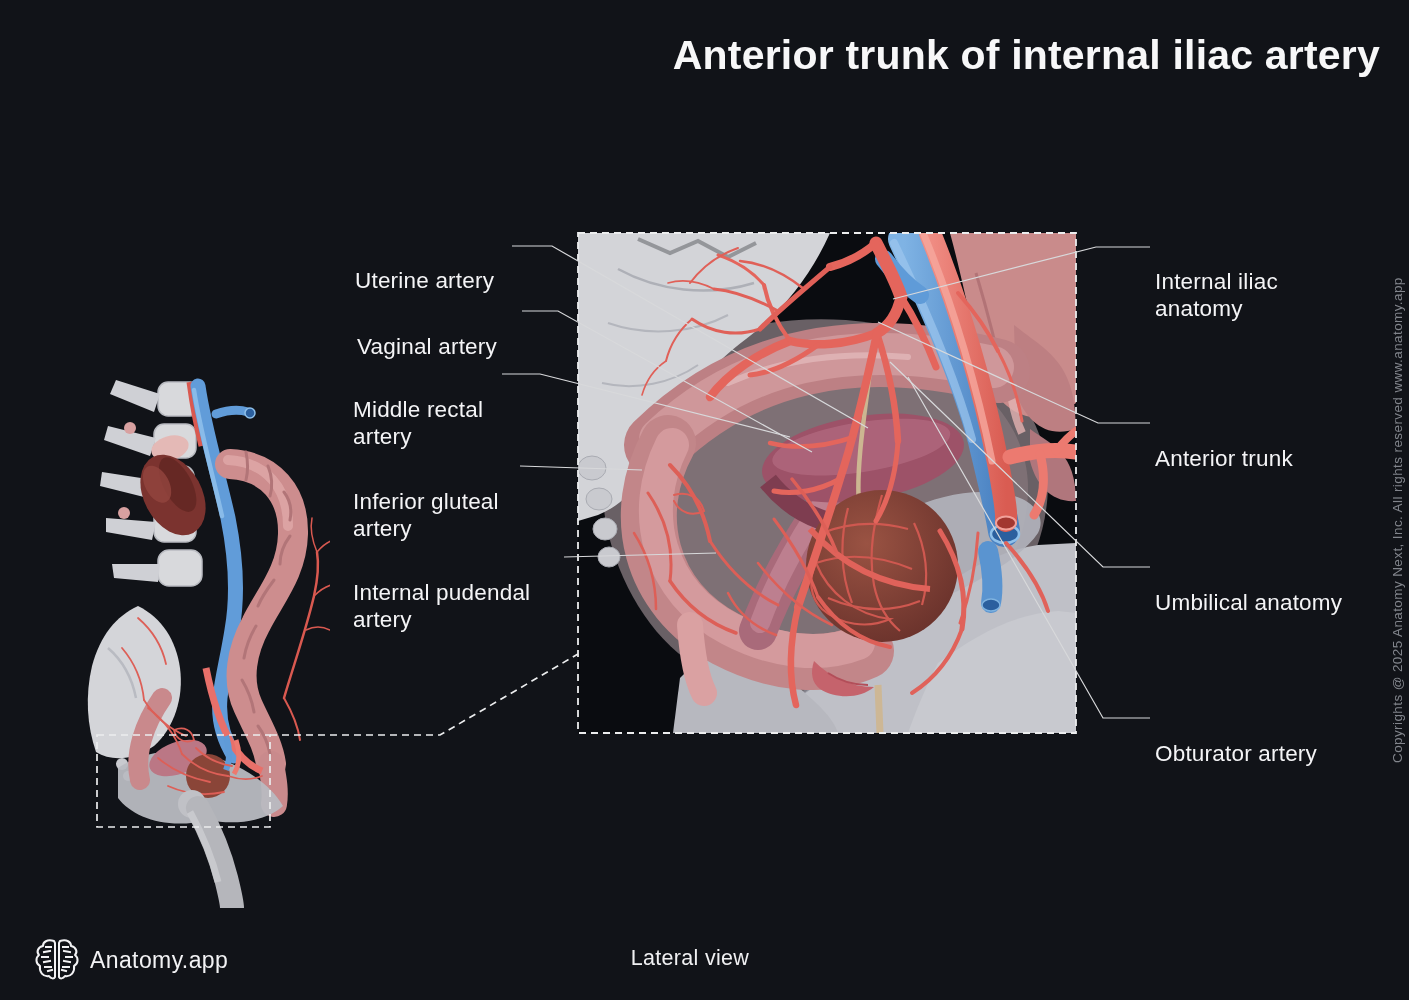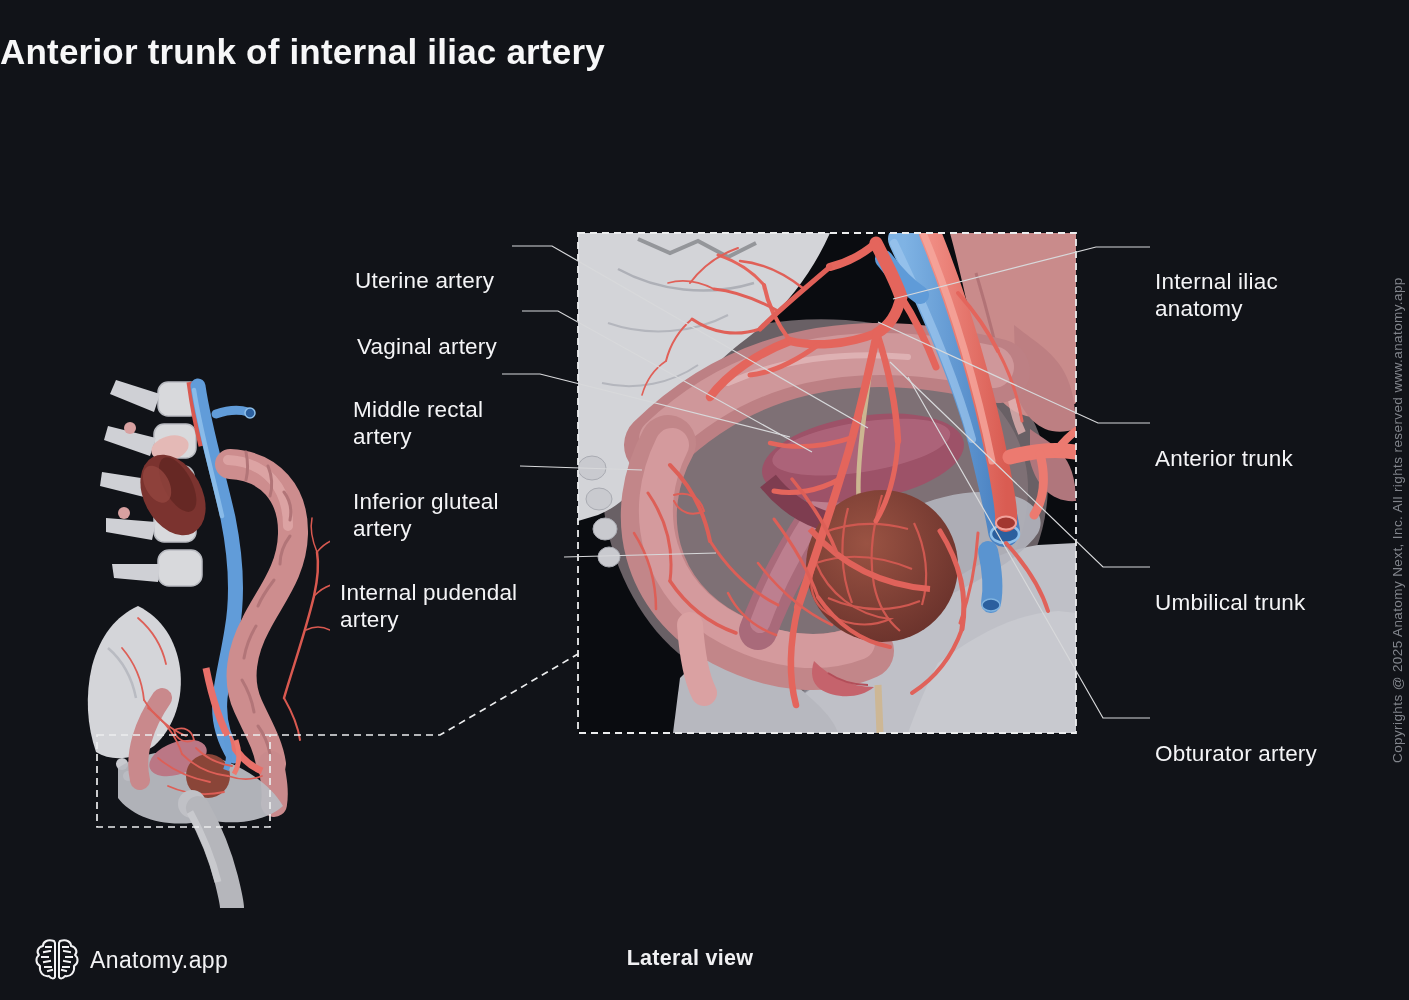--- a/index.html
+++ b/index.html
@@ -1,25 +1,25 @@
 <!DOCTYPE html>
 <html><head>
 <meta charset="utf-8">
 <style>
   html,body{margin:0;padding:0;background:#111318;}
   .canvas{position:relative;width:1409px;height:1000px;background:#111318;overflow:hidden;
           font-family:"Liberation Sans","DejaVu Sans",sans-serif;}
-  .title{position:absolute;left:0;top:32px;width:1380px;text-align:left;color:#f7f7f8;
-         font-size:35px;font-weight:700;letter-spacing:.2px;}
+  .title{position:absolute;left:0;top:32px;width:1380px;text-align:right;color:#f7f7f8;
+         font-size:41px;font-weight:700;letter-spacing:.2px;}
   .lbl{position:absolute;color:#f4f4f6;font-size:22.5px;line-height:27px;font-weight:400;
        letter-spacing:.2px;white-space:normal;margin-top:36px;}
   .figure{position:absolute;}
   .overlay{position:absolute;left:0;top:0;z-index:6;pointer-events:none;}
   .caption{position:absolute;left:0;top:946px;width:1380px;text-align:center;color:#f0f0f2;
-           font-size:21.5px;letter-spacing:.3px;font-weight:bold;}
+           font-size:21.5px;letter-spacing:.3px;}
   .brand{position:absolute;left:33px;top:936px;display:flex;align-items:center;gap:9px;}
   .brand-name{color:#f2f2f4;font-size:23px;letter-spacing:.4px;font-weight:400;}
   .copyright{position:absolute;right:4px;top:232px;height:576px;display:flex;align-items:center;
              justify-content:center;writing-mode:vertical-rl;transform:rotate(180deg);
              color:#82858c;font-size:13.5px;letter-spacing:.4px;}
 </style>
 </head>
 <body>
 
 <div class="canvas">
@@ -309,25 +309,25 @@
       <polyline points="1150,423 1098,423 878,322"></polyline>
       <polyline points="1150,567 1103,567 890,362"></polyline>
       <polyline points="1150,718 1103,718 908,377"></polyline>
     </g>
   </svg>
 
   <div class="lbl" style="left:355px;top:231px">Uterine artery</div>
   <div class="lbl" style="left:357px;top:297px">Vaginal artery</div>
   <div class="lbl" style="left:353px;top:452px;max-width:175px">Inferior gluteal artery</div>
   <div class="lbl" style="left:353px;top:360px;max-width:155px">Middle rectal artery</div>
-  <div class="lbl" style="left:340px;top:543px;max-width:215px">Internal pudendal artery</div>
+  <div class="lbl" style="left:353px;top:543px;max-width:215px">Internal pudendal artery</div>
 
   <div class="lbl" style="left:1155px;top:232px;max-width:145px">Internal iliac anatomy</div>
   <div class="lbl" style="left:1155px;top:409px">Anterior trunk</div>
-  <div class="lbl" style="left:1155px;top:553px">Umbilical trunk</div>
+  <div class="lbl" style="left:1155px;top:553px">Umbilical anatomy</div>
   <div class="lbl" style="left:1155px;top:704px">Obturator artery</div>
 
   <div class="brand">
     <svg width="48" height="48" viewBox="0 0 48 48" fill="none" stroke="#f2f2f4" stroke-width="2" stroke-linejoin="round" stroke-linecap="square">
 
       <path d="M21,5 C14,3 10,6 10,10 C5,11 3,16 6,19 C2,22 3,28 7,30 C6,36 10,41 16,40 C18,43 21,43 22,41 L22,7 Z"></path>
       <path d="M13,11 L18,11 M11,16 L17,15 M9,21 L15,21 M11,26 L17,25 M12,31 L18,31 M15,35 L19,34"></path>
 
       <path d="M27,5 C34,3 38,6 38,10 C43,11 45,16 42,19 C46,22 45,28 41,30 C42,36 38,41 32,40 C30,43 27,43 26,41 L26,7 Z"></path>
       <path d="M35,11 L30,11 M37,16 L31,15 M39,21 L33,21 M37,26 L31,25 M36,31 L30,31 M33,35 L29,34"></path>

